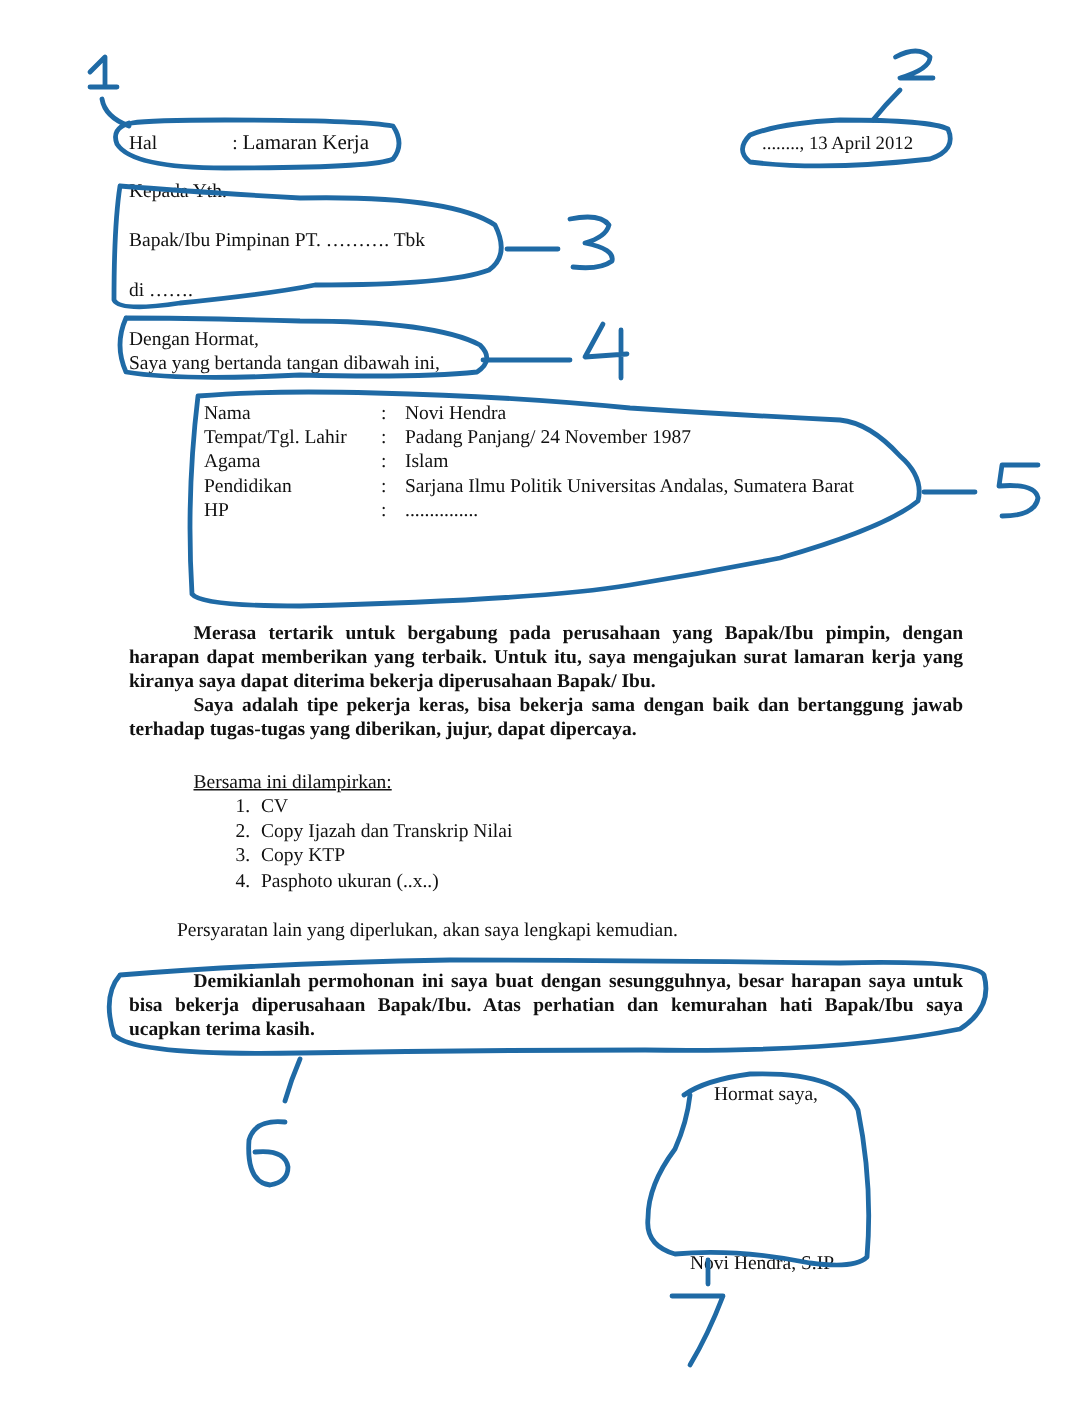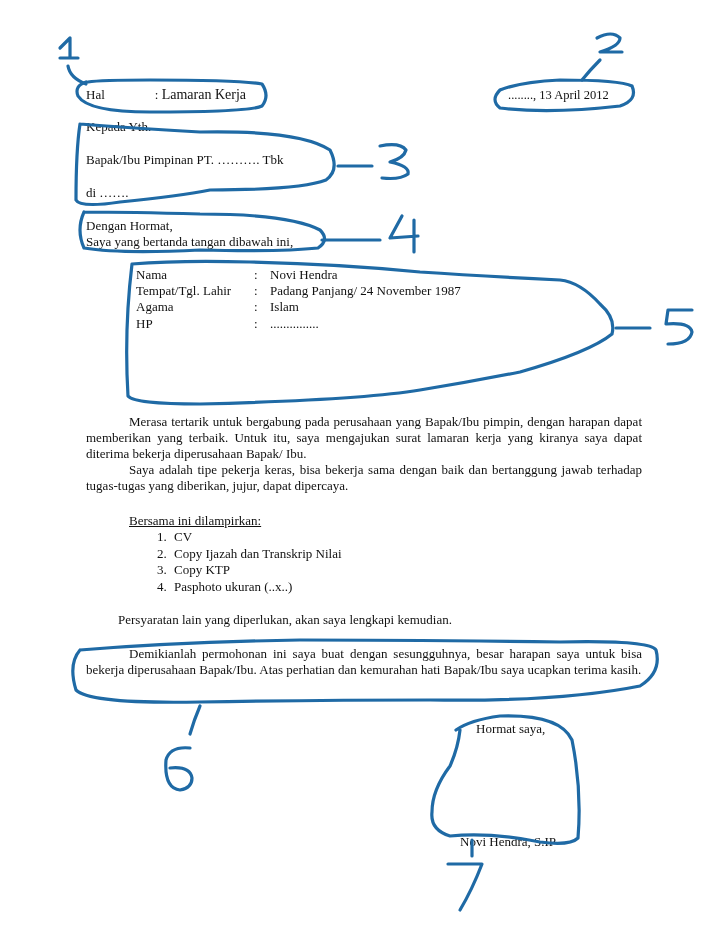--- a/index.html
+++ b/index.html
@@ -1,21 +1,21 @@
 <!DOCTYPE html>
 <html><head>
 <meta charset="utf-8">
 <style>
   html, body { margin: 0; padding: 0; background: #ffffff; }
   body { width: 728px; height: 943px; position: relative; overflow: hidden;
          font-family: "Liberation Serif", "DejaVu Serif", serif; color: #111; font-size: 13px; }
   .abs { position: absolute; white-space: nowrap; line-height: 16px; }
   .b { font-weight: normal; }
   .just { position: absolute; left: 86px; width: 556px; line-height: 16px; text-align: justify; }
-  .just p { margin: 0; text-align: justify; text-align-last: left; }
+  .just p { margin: 0; text-align: justify; text-align-last: left; font-weight: bold; }
   .ind { text-indent: 43px; }
   .dtable { position: absolute; left: 136px; top: 267px; border-collapse: collapse; }
   .dtable td { padding: 0; line-height: 16.2px; vertical-align: top; white-space: nowrap; }
   .dtable td.lbl { width: 118px; }
   .dtable td.col { width: 16px; }
   ol.att { position: absolute; left: 130px; top: 529px; margin: 0; padding: 0 0 0 40px; line-height: 16.5px; }
   ol.att li { padding-left: 4px; }
   svg.ann { position: absolute; left: 0; top: 0; width: 728px; height: 943px; pointer-events: none; }
   svg.ann path, svg.ann line { fill: none; stroke: #1f6aa5; stroke-width: 3.2; stroke-linecap: round; stroke-linejoin: round; }
 </style>
@@ -45,20 +45,25 @@
       </tr>
       <tr>
         <td class="lbl">Tempat/Tgl. Lahir</td>
         <td class="col">:</td>
         <td class="val">Padang Panjang/ 24 November 1987</td>
       </tr>
       <tr>
         <td class="lbl">Agama</td>
         <td class="col">:</td>
         <td class="val">Islam</td>
+      </tr>
+      <tr>
+        <td class="lbl">Pendidikan</td>
+        <td class="col">:</td>
+        <td class="val">Sarjana Ilmu Politik Universitas Andalas, Sumatera Barat</td>
       </tr>
       <tr>
         <td class="lbl">HP</td>
         <td class="col">:</td>
         <td class="val">...............</td>
       </tr>
     </tbody>
 </table>
 
 <div class="just" style="top:414px;">

